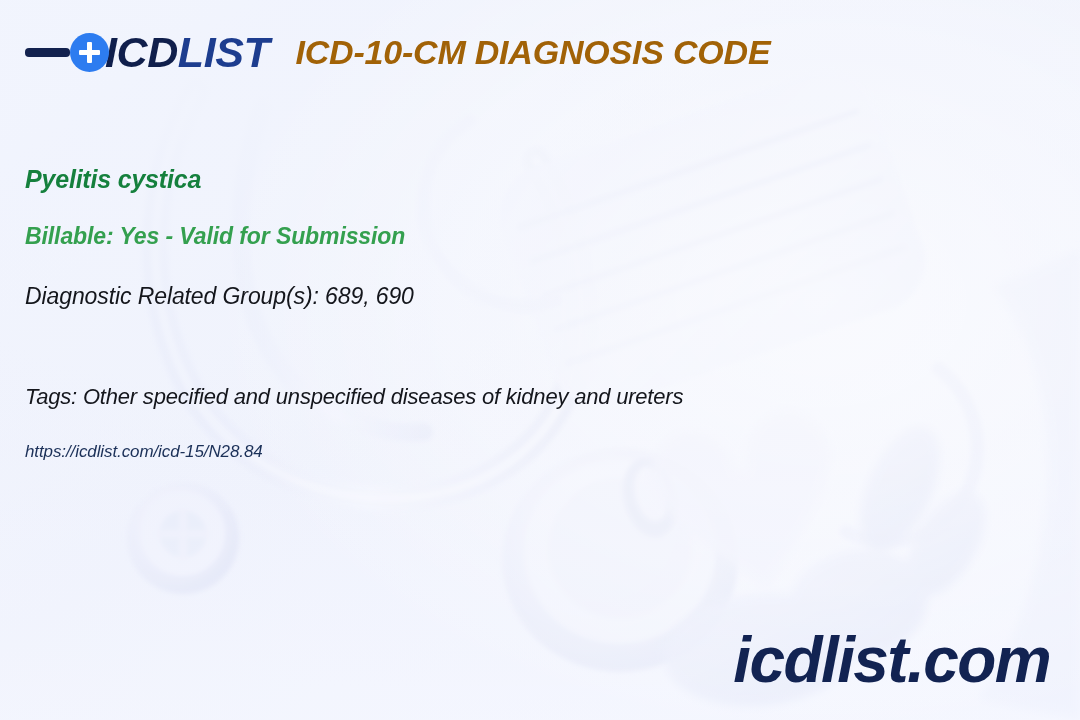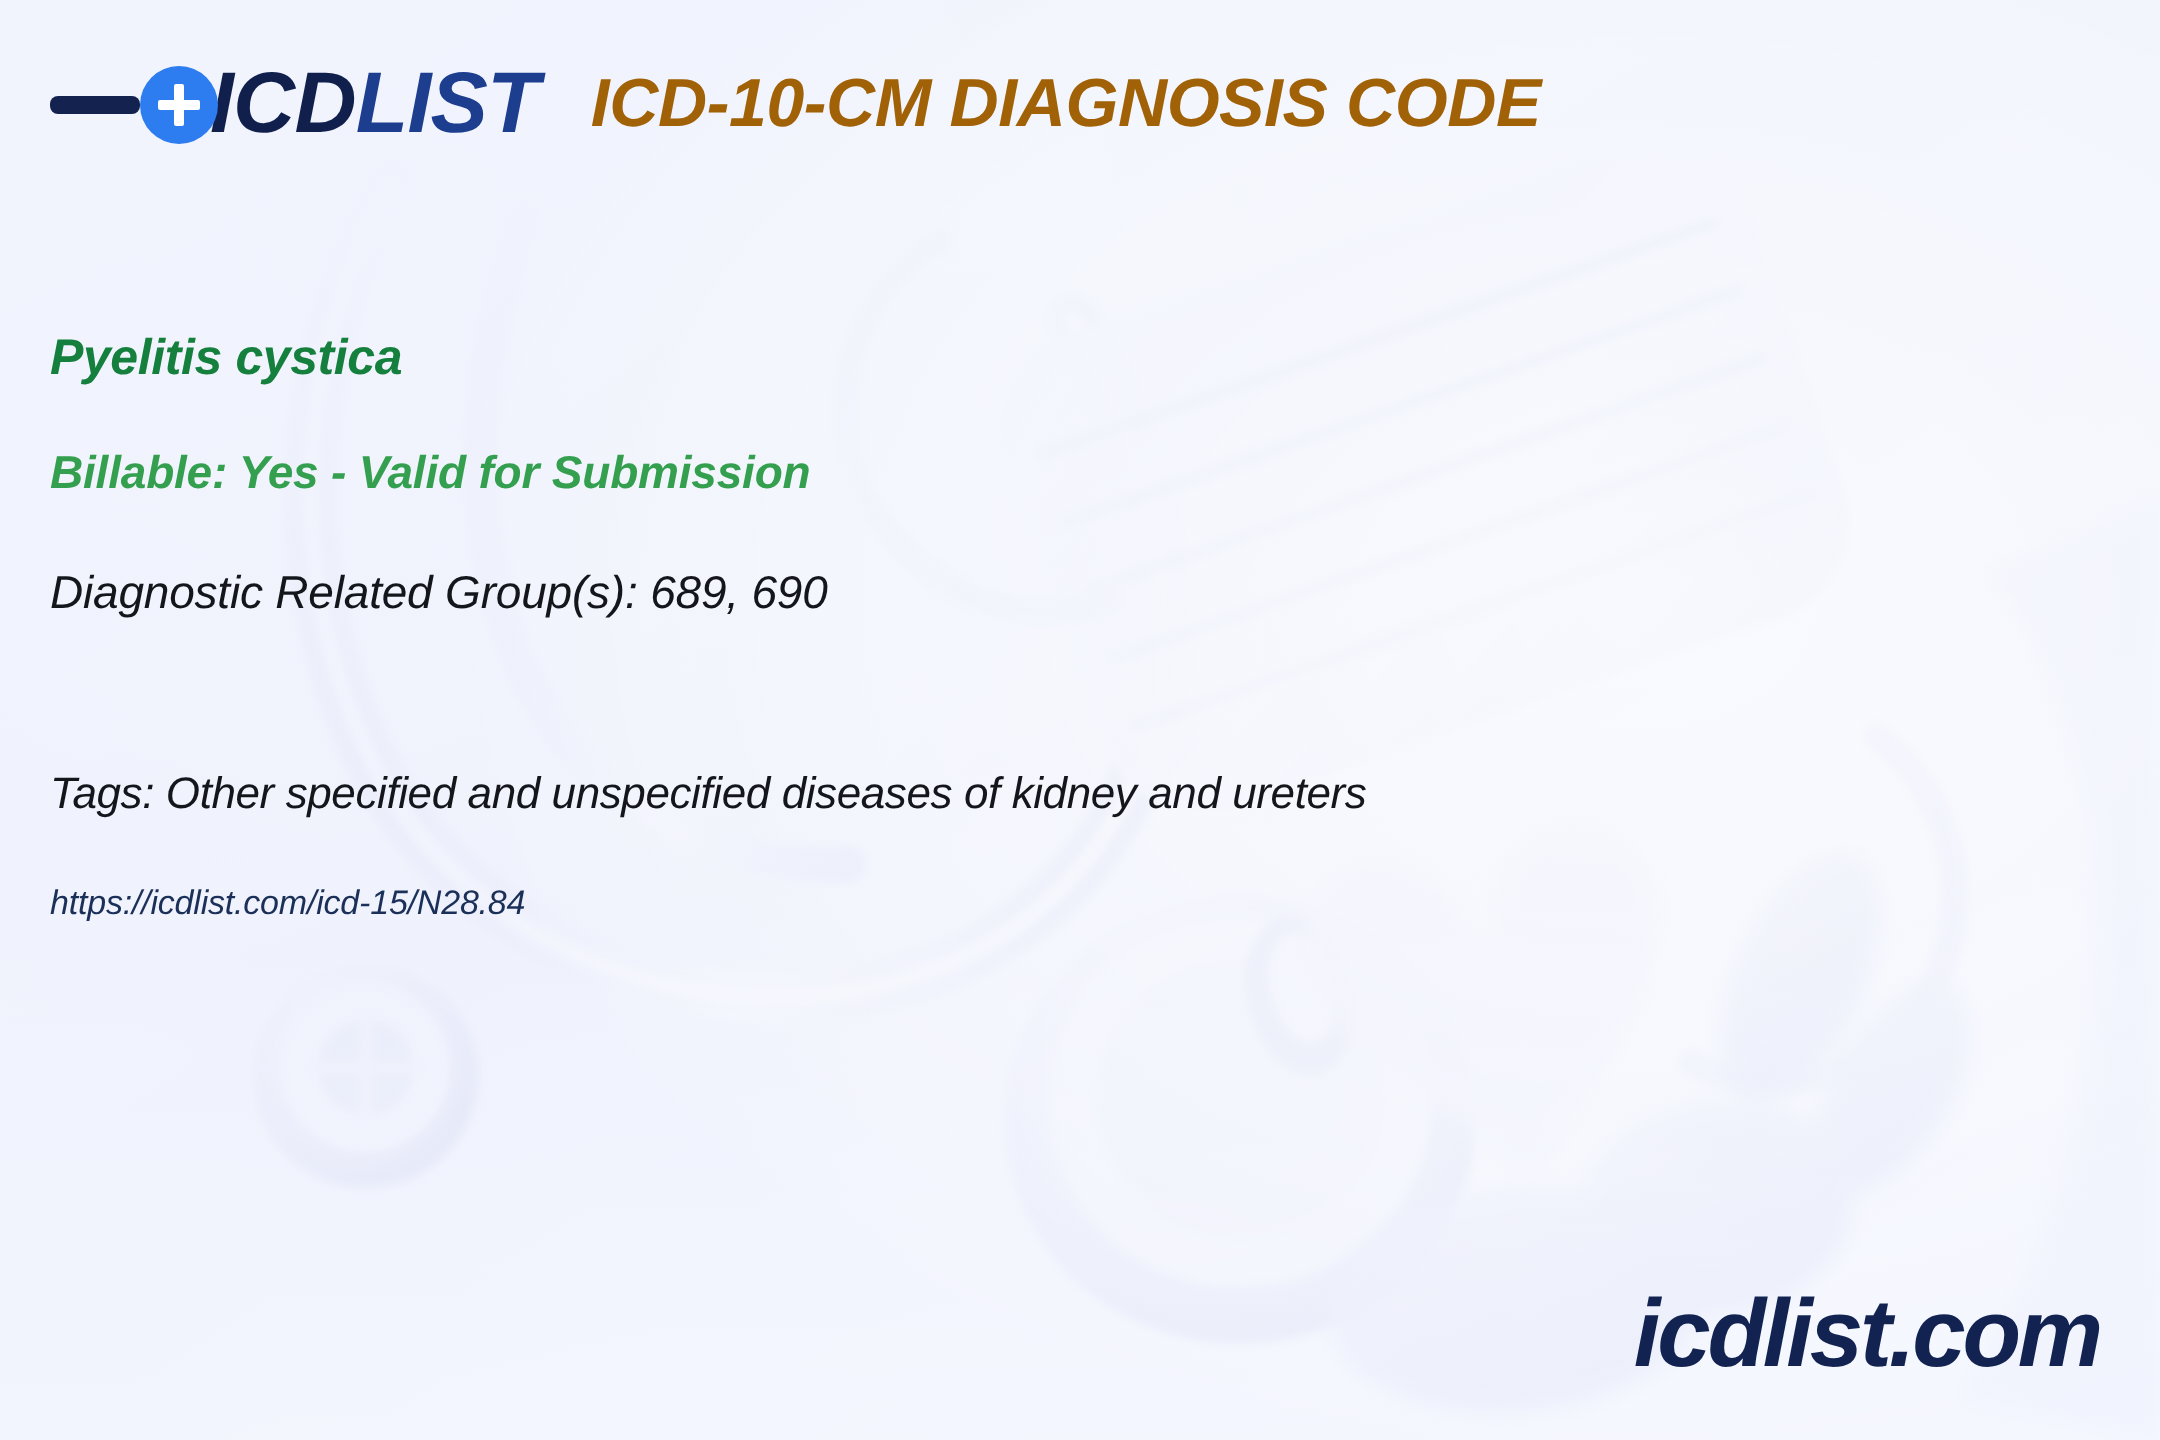--- a/index.html
+++ b/index.html
@@ -184,21 +184,21 @@
     font-weight:normal;
     color:#1b3058;
     letter-spacing:-0.1px;
     line-height:1.2;
   }
 
   #footer-brand {
     position:absolute;
     right:30px;
     bottom:28px;
-    font-size:48px;
+    font-size:64px;
     font-weight:bold;
     color:#122352;
     letter-spacing:-1.6px;
     line-height:1;
     white-space:nowrap;
     margin-top:12px;
   }
 </style>
 </head>
 <body>

